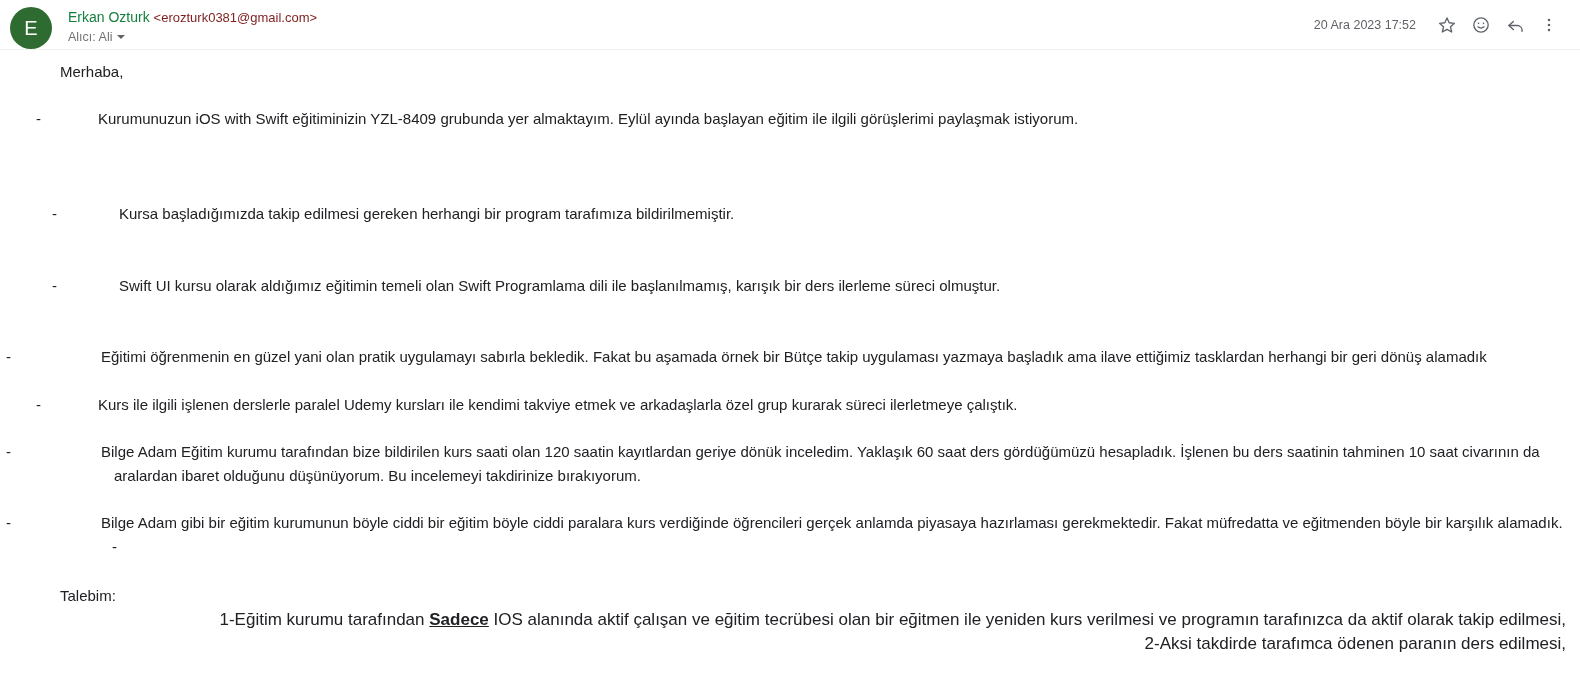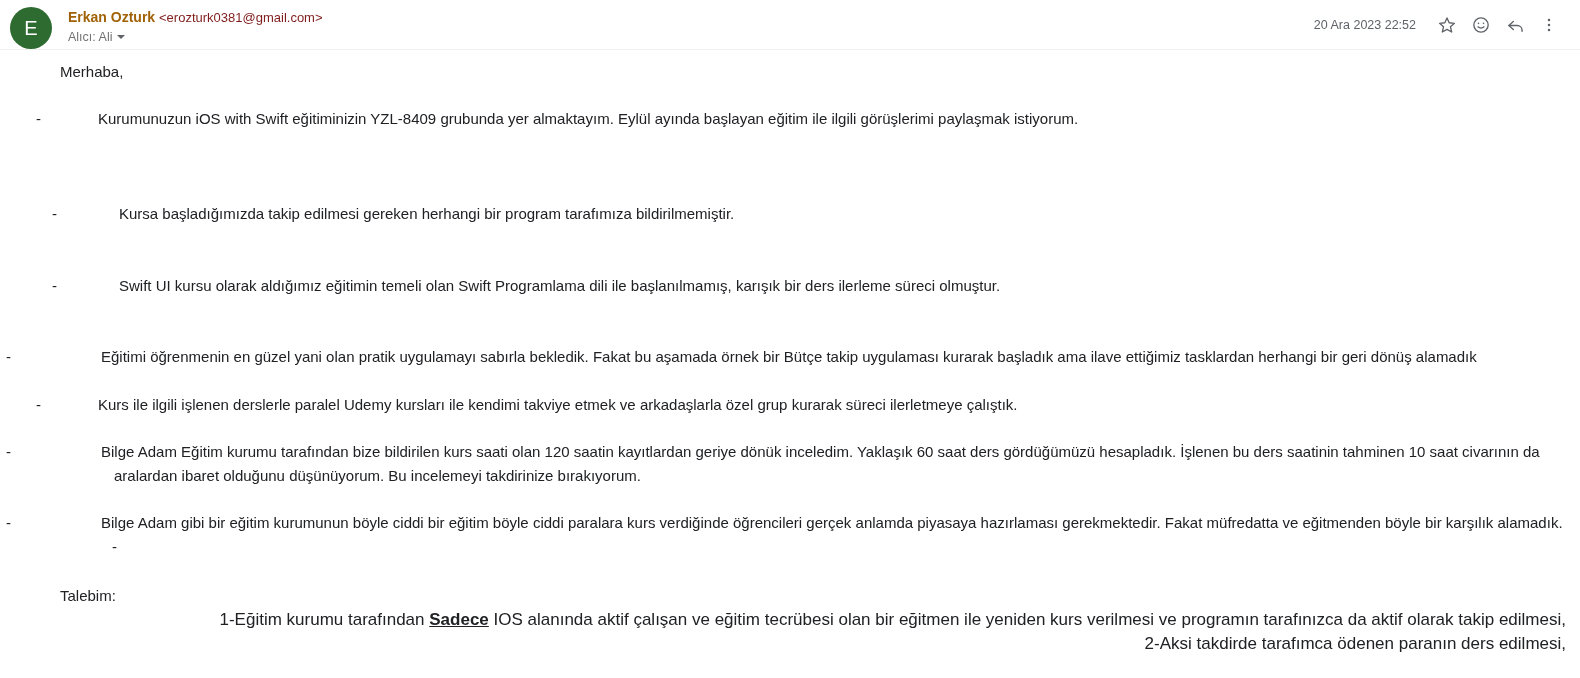--- a/index.html
+++ b/index.html
@@ -46,22 +46,22 @@
     flex: 1 1 auto;
     padding-top: 2px;
     min-width: 0;
   }
   .sender-line {
     font-size: 14px;
     line-height: 18px;
     white-space: nowrap;
   }
   .sender-name {
-    font-weight: 700;
-    color: #a16207;
+    font-weight: 400;
+    color: #15803d;
   }
   .sender-email {
     font-weight: 400;
     color: #7f1d1d;
     font-size: 13px;
   }
   .recipient-line {
     font-size: 12.5px;
     line-height: 17px;
     color: #737373;
@@ -163,21 +163,21 @@
     <div class="sender-line">
       <span class="sender-name">Erkan Ozturk</span>
       <span class="sender-email">&lt;erozturk0381@gmail.com&gt;</span>
     </div>
     <div class="recipient-line">
       <span>Alıcı: Ali</span><span class="caret-down"></span>
     </div>
   </div>
 
   <div class="header-actions">
-    <span class="mail-date">20 Ara 2023 22:52</span>
+    <span class="mail-date">20 Ara 2023 17:52</span>
 
     <span class="icon-btn">
       <svg width="20" height="20" viewBox="0 0 24 24" fill="none" stroke="currentColor" stroke-width="1.6" stroke-linejoin="round">
         <polygon points="12,3.5 14.6,9.3 20.9,10 16.2,14.2 17.6,20.4 12,17.2 6.4,20.4 7.8,14.2 3.1,10 9.4,9.3"></polygon>
       </svg>
     </span>
 
     <span class="icon-btn">
       <svg width="20" height="20" viewBox="0 0 24 24" fill="none" stroke="currentColor" stroke-width="1.6">
         <circle cx="12" cy="12" r="8.6"></circle>
@@ -223,21 +223,21 @@
   <p class="para lvl2">
     <span class="dash">-</span><span>Swift UI kursu olarak aldığımız eğitimin temeli olan Swift Programlama dili ile başlanılmamış, karışık bir ders ilerleme süreci olmuştur.</span>
   </p>
 
   <div class="spacer-sm"></div>
 
 
   <div class="spacer-sm"></div>
 
   <p class="para lvl1b">
-    <span class="dash">-</span><span>Eğitimi öğrenmenin en güzel yani olan pratik uygulamayı sabırla bekledik. Fakat bu aşamada örnek bir Bütçe takip uygulaması kurarak başladık ama ilave ettiğimiz tasklardan herhangi bir geri dönüş alamadık</span>
+    <span class="dash">-</span><span>Eğitimi öğrenmenin en güzel yani olan pratik uygulamayı sabırla bekledik. Fakat bu aşamada örnek bir Bütçe takip uygulaması yazmaya başladık ama ilave ettiğimiz tasklardan herhangi bir geri dönüş alamadık</span>
   </p>
 
   <div class="spacer-sm"></div>
 
   <p class="para lvl1">
     <span class="dash">-</span><span>Kurs ile ilgili işlenen derslerle paralel Udemy kursları ile kendimi takviye etmek ve arkadaşlarla özel grup kurarak süreci ilerletmeye çalıştık.</span>
   </p>
 
   <div class="spacer-sm"></div>
 

